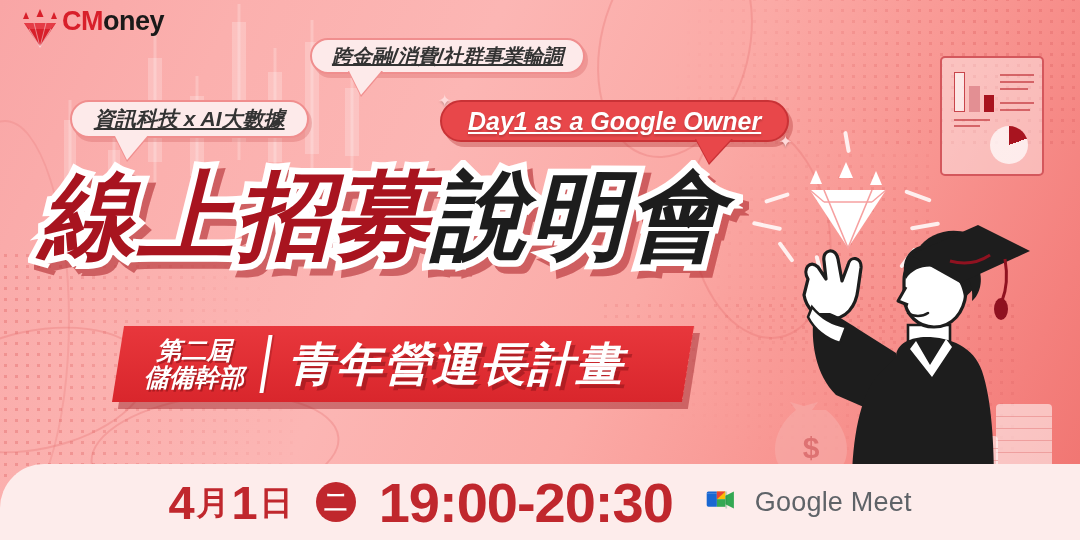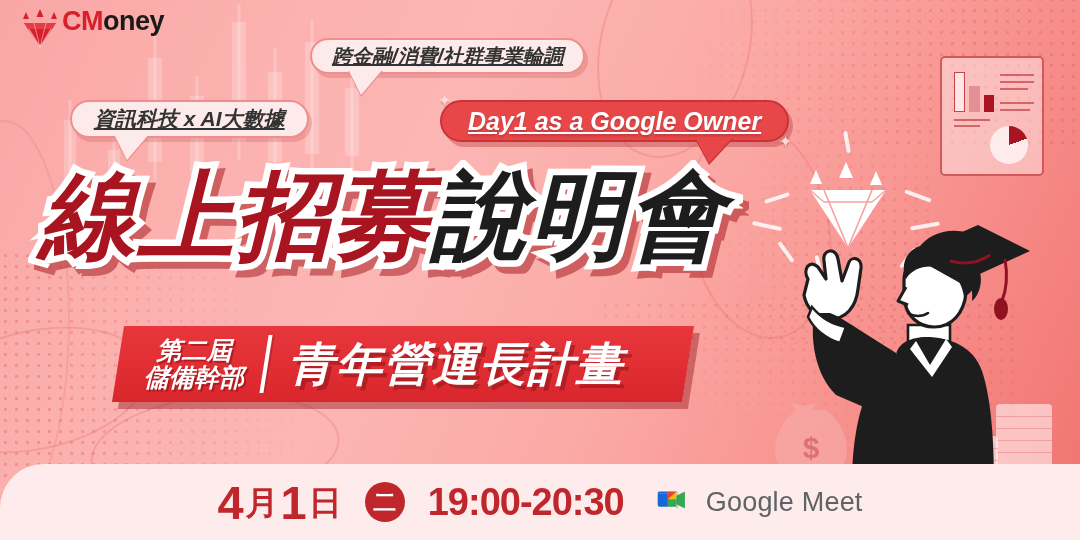--- a/index.html
+++ b/index.html
@@ -176,21 +176,21 @@
   }
   .d-big  { font-size: 47px; }
   .d-unit { font-size: 33px; }
   #weekday-badge {
     width: 40px; height: 40px; border-radius: 50%;
     background: #c0272d; color: #fff;
     font-size: 23px; font-weight: 900;
     display: flex; align-items: center; justify-content: center;
     margin: 0 9px;
   }
-  #time-range { font-size: 38px; font-weight: 900; color: #c0272d; letter-spacing: -1px; }
+  #time-range { font-size: 56px; font-weight: 900; color: #c0272d; letter-spacing: -1px; }
 
   #meet { display: flex; align-items: center; gap: 16px; margin-left: 18px; }
   #meet-label { font-size: 27px; color: #5f6368; letter-spacing: .2px; }
 </style>
 </head>
 <body>
 
 <div id="banner">
 
   <div class="bg-layer">

